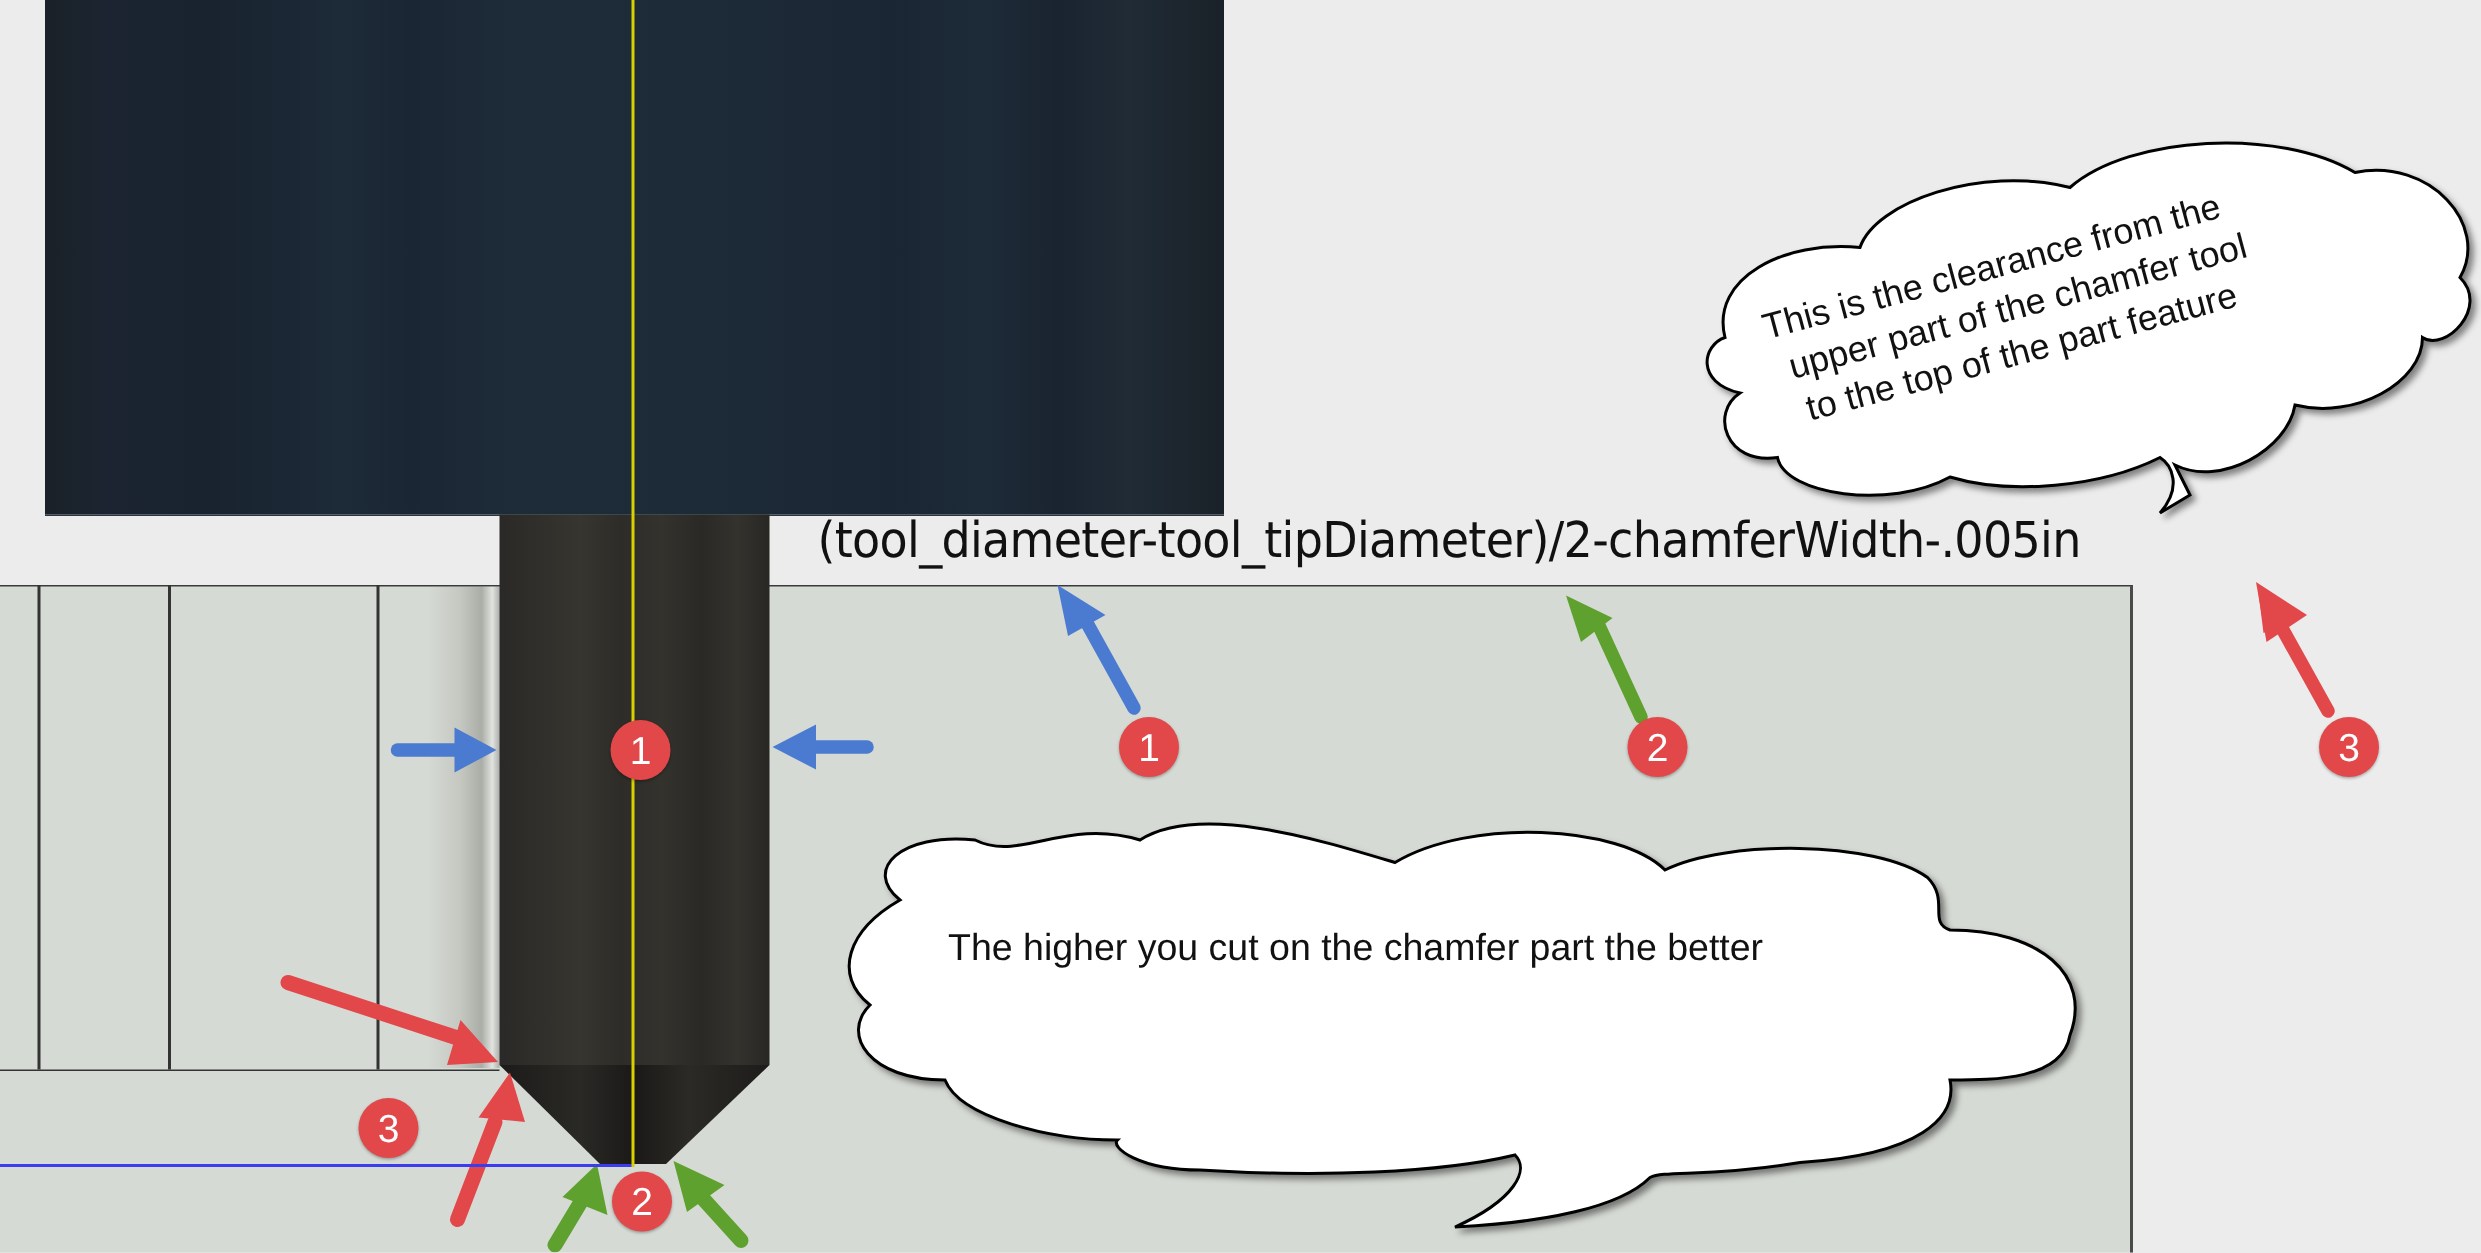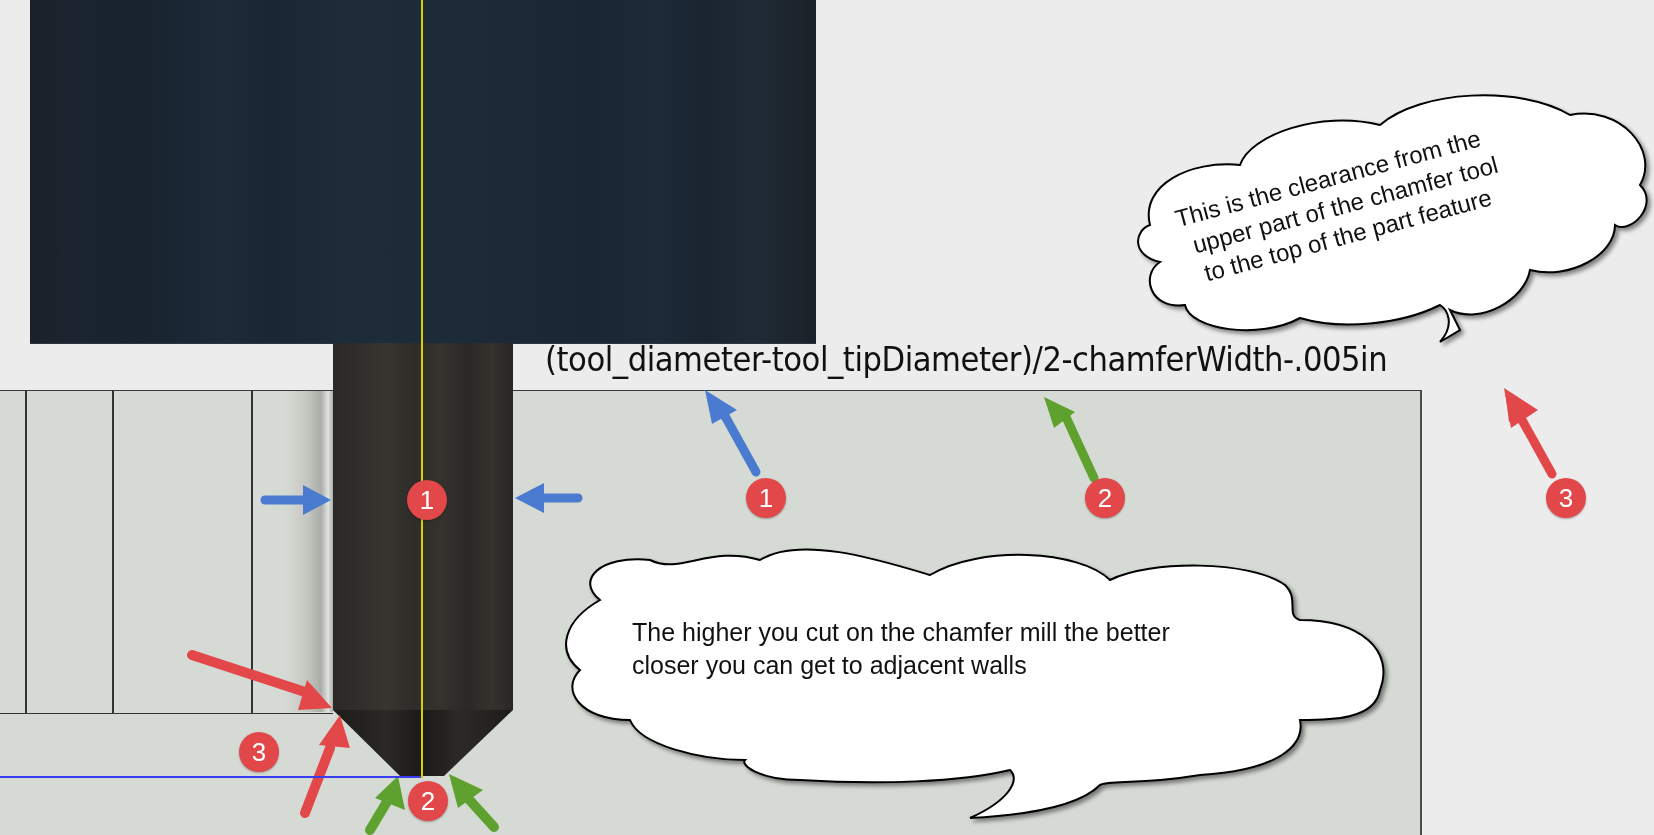--- a/index.html
+++ b/index.html
@@ -109,22 +109,21 @@
 
 <div class="abs formula">(tool_diameter-tool_tipDiameter)/2-chamferWidth-.005in</div>
 
 <div class="abs" style="left:1172px; top:205px; transform: rotate(-15deg); transform-origin: left top;">
   <div class="cloud-text" style="position:relative; font-size:24px; line-height:30px;">This is the clearance from the</div>
   <div class="cloud-text" style="position:relative; font-size:24px; line-height:30px; left:10px;">upper part of the chamfer tool</div>
   <div class="cloud-text" style="position:relative; font-size:24px; line-height:30px; left:14px;">to the top of the part feature</div>
 </div>
 
 <div class="abs" style="left:632px; top:616px;">
-  <div class="cloud-text" style="position:relative;">The higher you cut on the chamfer mill the better</div>
-  <div class="cloud-text" style="position:relative;">closer you can get to adjacent walls</div>
+  <div class="cloud-text" style="position:relative;">The higher you cut on the chamfer part the better</div>
 </div>
 
 <div class="badge" style="left:407px; top:480px;">1</div>
 <div class="badge" style="left:746px; top:478px;">1</div>
 <div class="badge" style="left:1085px; top:478px;">2</div>
 <div class="badge" style="left:408px; top:781px;">2</div>
 <div class="badge" style="left:1546px; top:478px;">3</div>
 <div class="badge" style="left:239px; top:732px;">3</div>
 
 </body></html>

